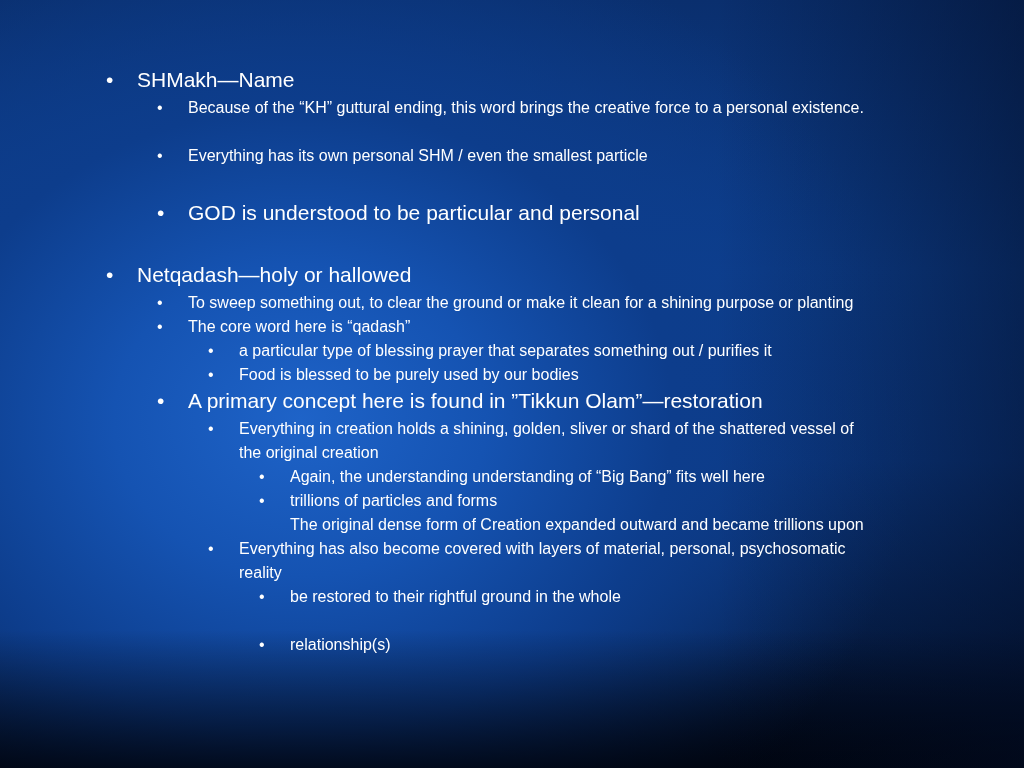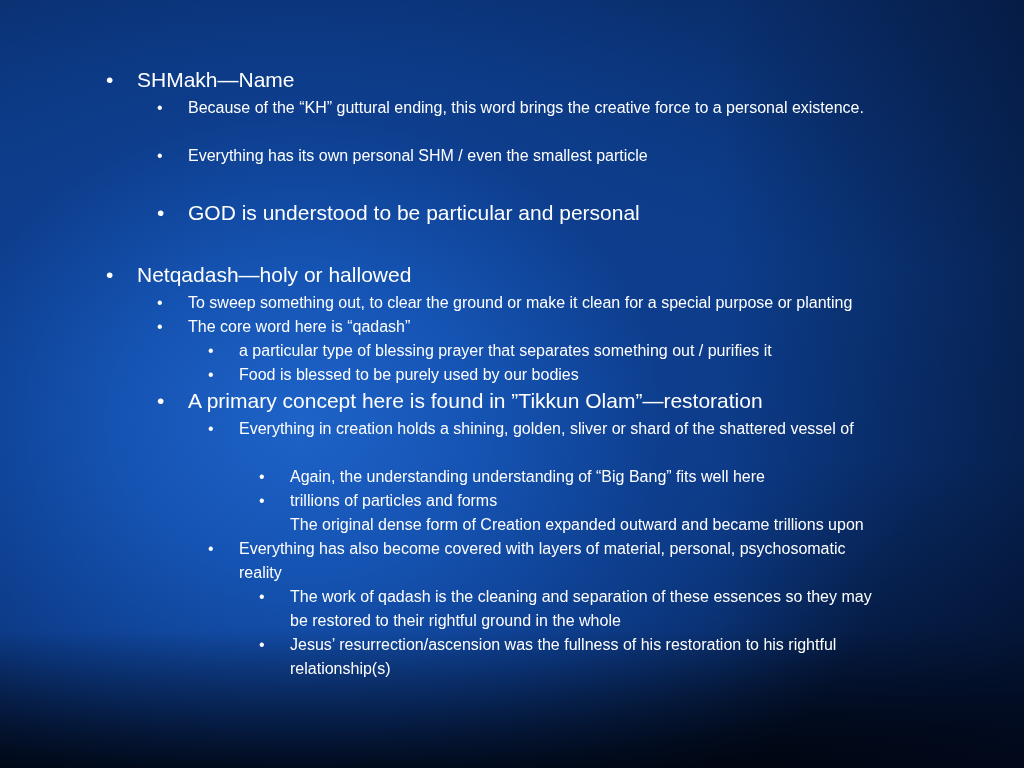--- a/index.html
+++ b/index.html
@@ -81,21 +81,21 @@
     <span>GOD is understood to be particular and personal</span>
   </div>
 
   <div class="item l1" style="left:137px; top:263px;">
     <span class="bullet" style="left:-31px;">•</span>
     <span>Netqadash—holy or hallowed</span>
   </div>
 
   <div class="item l2" style="left:188px; top:291px;">
     <span class="bullet" style="left:-31px;">•</span>
-    <span>To sweep something out, to clear the ground or make it clean for a special purpose or planting</span>
+    <span>To sweep something out, to clear the ground or make it clean for a shining purpose or planting</span>
   </div>
 
   <div class="item l2" style="left:188px; top:315px;">
     <span class="bullet" style="left:-31px;">•</span>
     <span>The core word here is “qadash”</span>
   </div>
 
   <div class="item l3" style="left:239px; top:339px;">
     <span class="bullet" style="left:-31px;">•</span>
     <span>a particular type of blessing prayer that separates something out / purifies it</span>
@@ -107,20 +107,21 @@
   </div>
 
   <div class="item l2b" style="left:188px; top:389px;">
     <span class="bullet" style="left:-31px;">•</span>
     <span>A primary concept here is found in ”Tikkun Olam”—restoration</span>
   </div>
 
   <div class="item l3" style="left:239px; top:417px;">
     <span class="bullet" style="left:-31px;">•</span>
     <div>Everything in creation holds a shining, golden, sliver or shard of the shattered vessel of</div>
+    <div>the original creation</div>
   </div>
 
   <div class="item l4" style="left:290px; top:465px;">
     <span class="bullet" style="left:-31px;">•</span>
     <span>Again, the understanding understanding of “Big Bang” fits well here</span>
   </div>
 
   <div class="item l4" style="left:290px; top:489px;">
     <span class="bullet" style="left:-31px;">•</span>
     <div>trillions of particles and forms</div>
@@ -128,23 +129,21 @@
   </div>
 
   <div class="item l3" style="left:239px; top:537px;">
     <span class="bullet" style="left:-31px;">•</span>
     <div>Everything has also become covered with layers of material, personal, psychosomatic</div>
     <div>reality</div>
   </div>
 
   <div class="item l4" style="left:290px; top:585px;">
     <span class="bullet" style="left:-31px;">•</span>
-    <div>The work of qadash is the cleaning and separation of these essences so they may</div>
     <div>be restored to their rightful ground in the whole</div>
   </div>
 
   <div class="item l4" style="left:290px; top:633px;">
     <span class="bullet" style="left:-31px;">•</span>
-    <div>Jesus’ resurrection/ascension was the fullness of his restoration to his rightful</div>
     <div>relationship(s)</div>
   </div>
 
 </div>
 
 </body></html>

